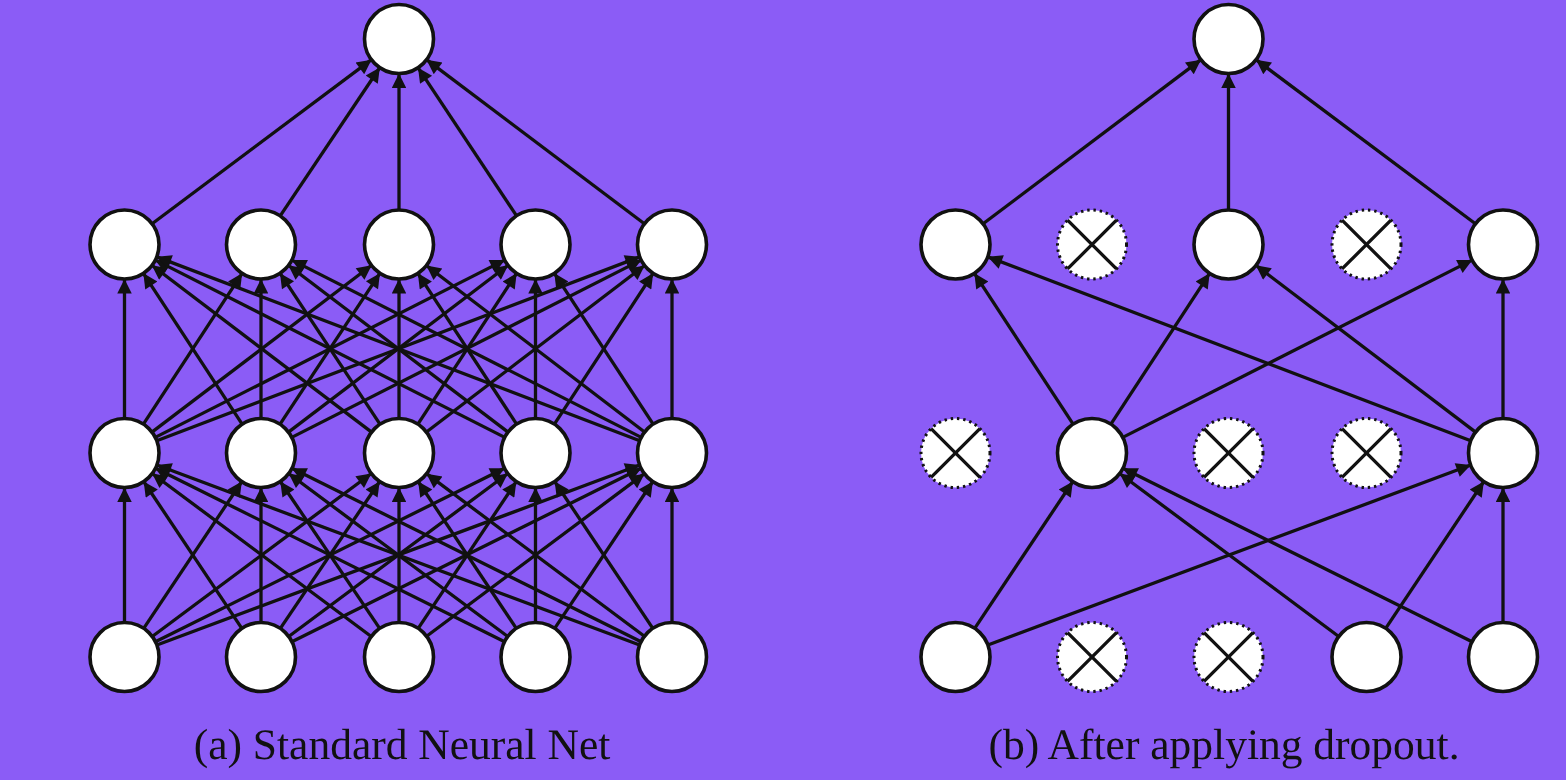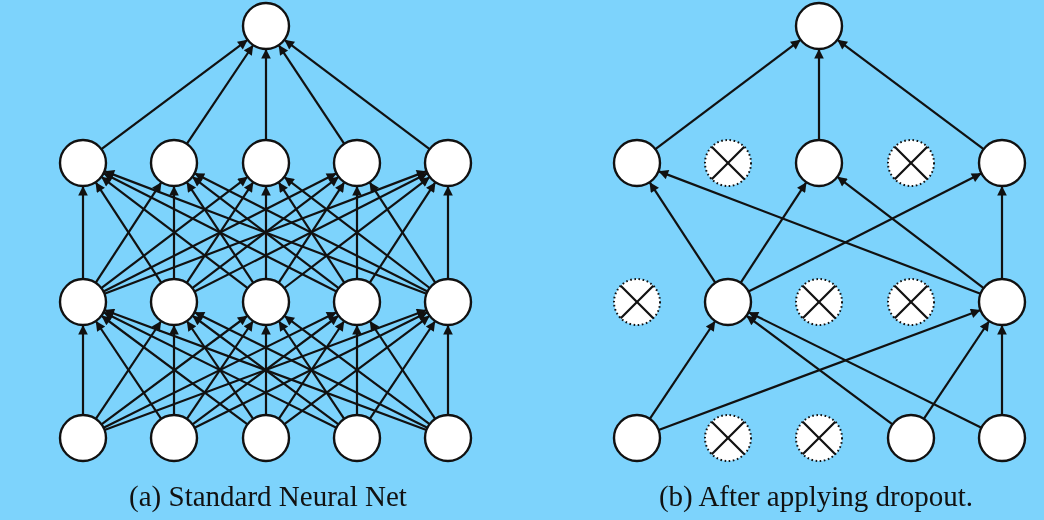--- a/index.html
+++ b/index.html
@@ -5,21 +5,21 @@
   html, body {
     margin: 0;
     padding: 0;
     background: #ffffff;
     font-family: "Liberation Serif", "DejaVu Serif", serif;
   }
   .stage {
     position: relative;
     width: 1044px;
     height: 520px;
-    background: #7dd3fc;
+    background: #8b5cf6;
     overflow: hidden;
   }
   svg.figure {
     display: block;
     width: 1044px;
     height: 520px;
   }
   .caption {
     font-family: "Liberation Serif", "DejaVu Serif", serif;
     font-size: 29px;

